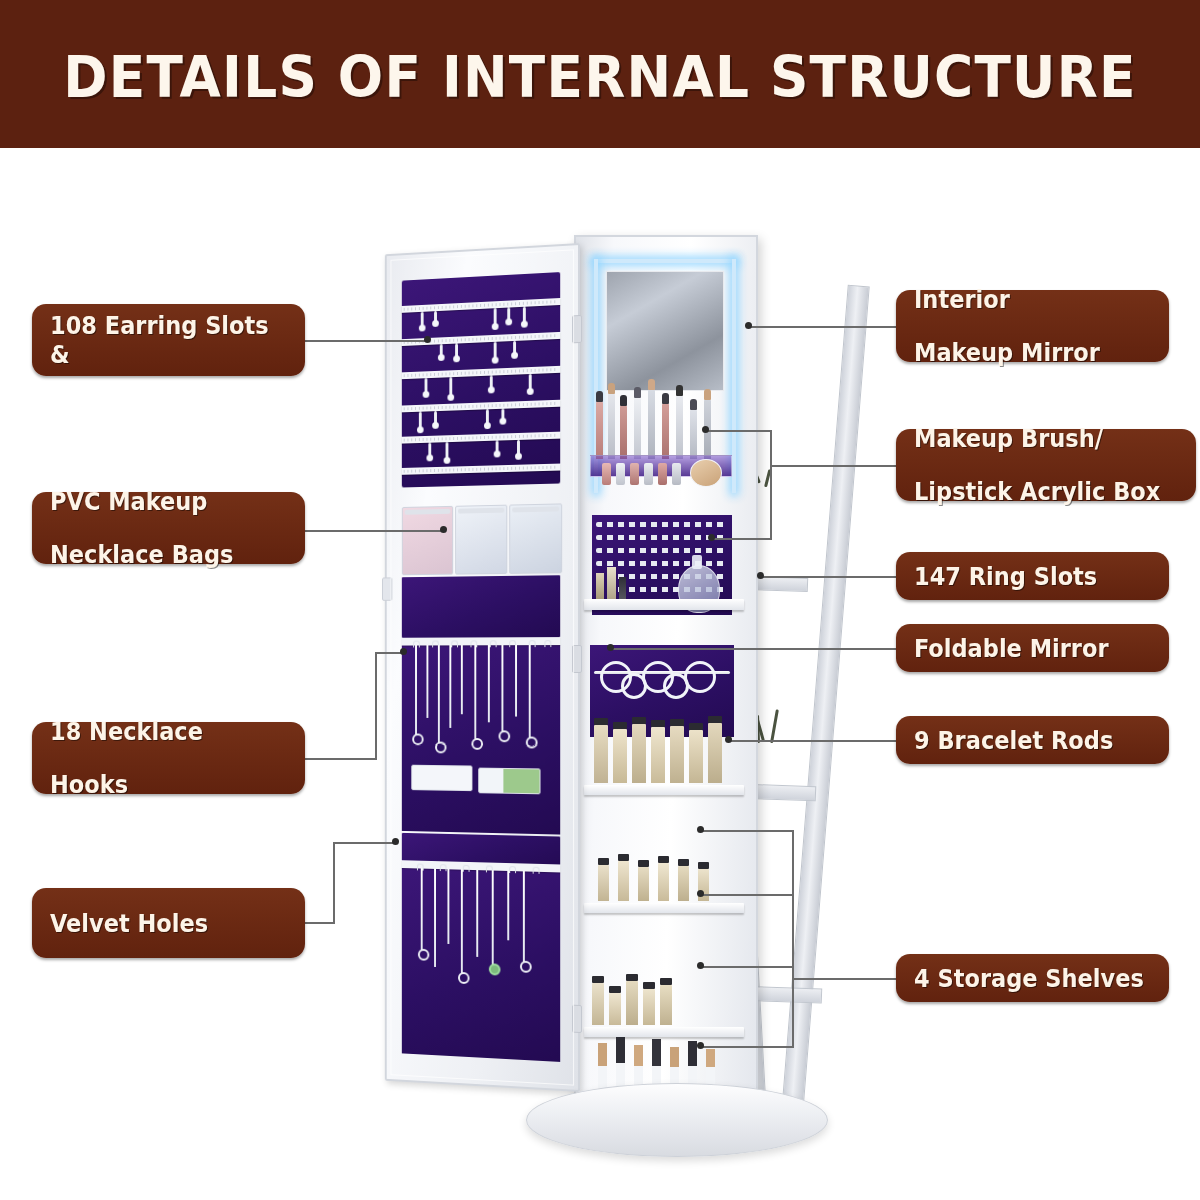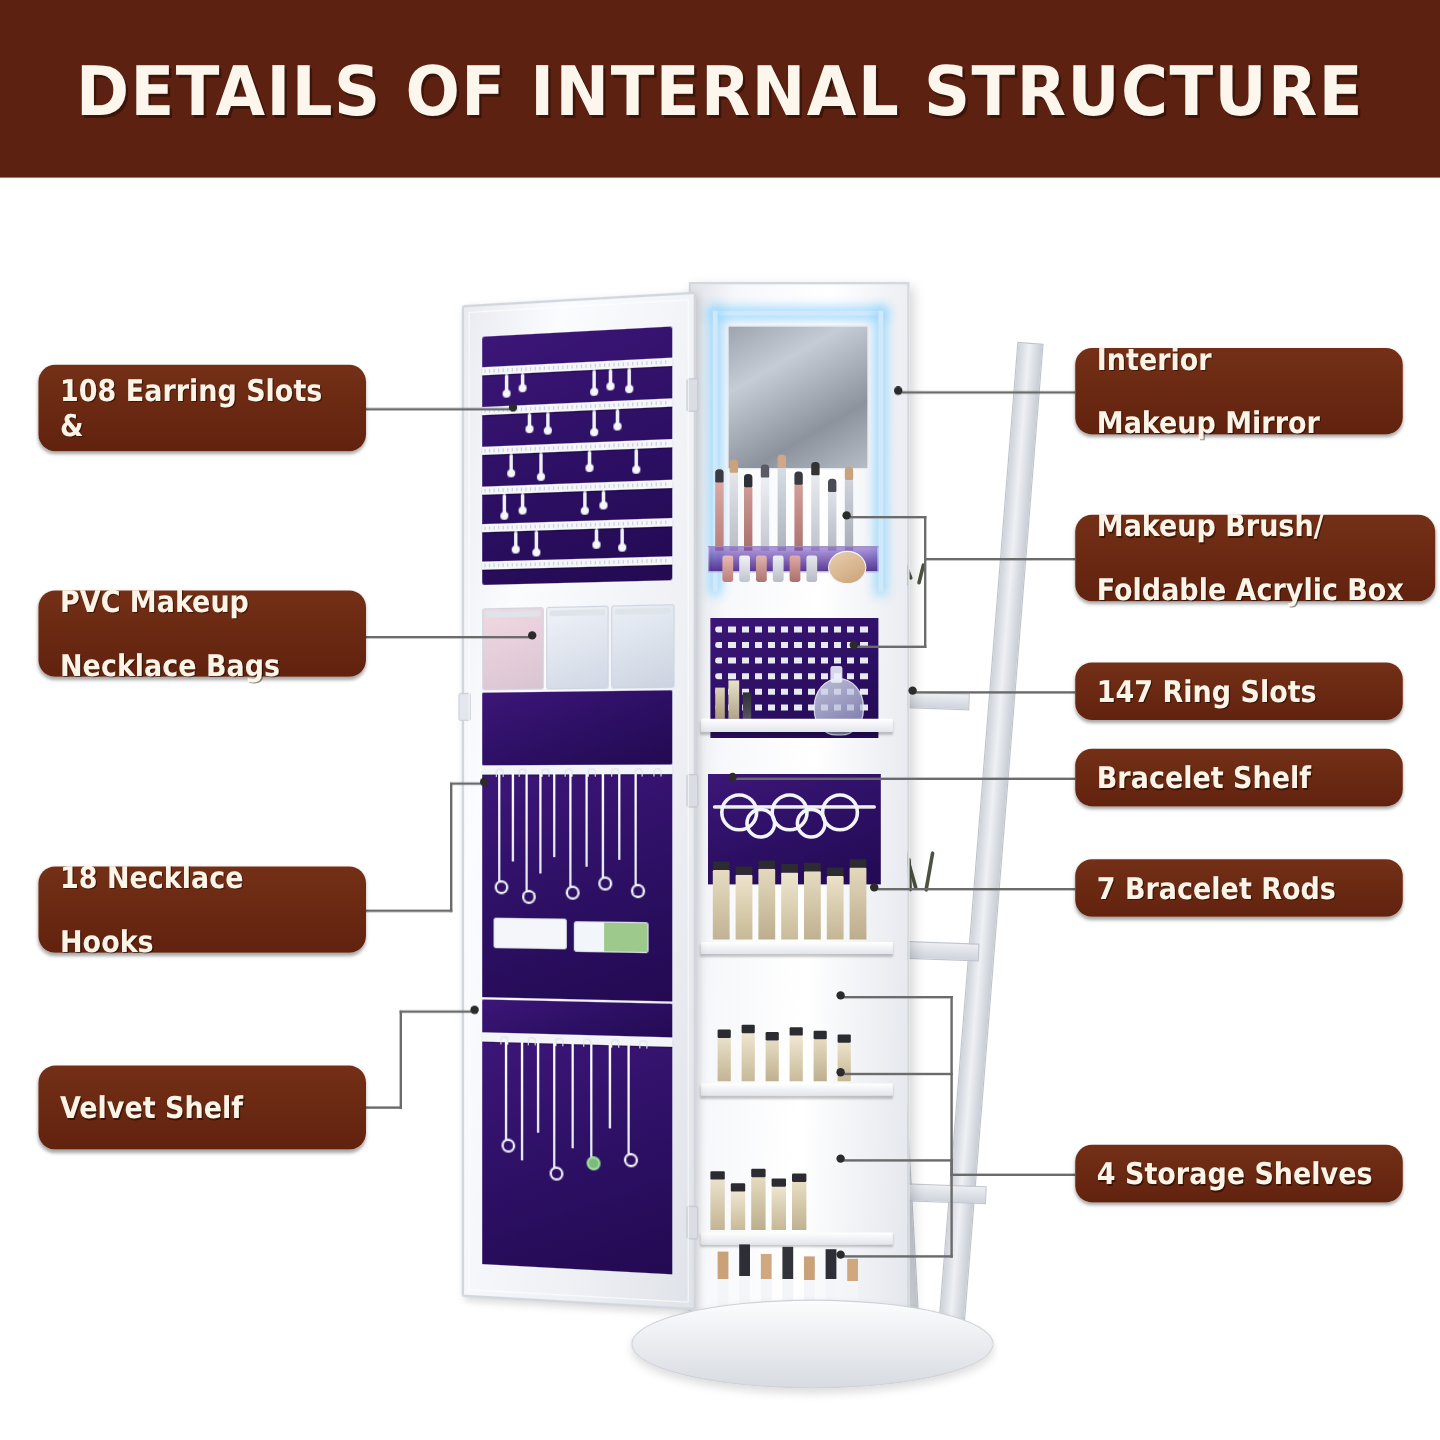--- a/index.html
+++ b/index.html
@@ -493,47 +493,47 @@
 
   <div class="pill" style="left:32px;top:722px;width:273px;height:72px;">
     <div>
       <span>18 Necklace</span>
       <span class="l2">Hooks</span>
     </div>
   </div>
 
   <div class="pill" style="left:32px;top:888px;width:273px;height:70px;">
     <div>
-      <span>Velvet Shelf</span>
+      <span>Velvet Holes</span>
     </div>
   </div>
 
   <div class="pill" style="left:896px;top:290px;width:273px;height:72px;">
     <div>
       <span>Interior</span>
       <span class="l2">Makeup Mirror</span>
     </div>
   </div>
 
   <div class="pill" style="left:896px;top:429px;width:300px;height:72px;">
     <div>
       <span>Makeup Brush/</span>
-      <span class="l2">Foldable Acrylic Box</span>
+      <span class="l2">Lipstick Acrylic Box</span>
     </div>
   </div>
 
   <div class="pill" style="left:896px;top:552px;width:273px;height:48px;">
     <span>147 Ring Slots</span>
   </div>
 
   <div class="pill" style="left:896px;top:624px;width:273px;height:48px;">
-    <span>Bracelet Shelf</span>
+    <span>Foldable Mirror</span>
   </div>
 
   <div class="pill" style="left:896px;top:716px;width:273px;height:48px;">
-    <span>7 Bracelet Rods</span>
+    <span>9 Bracelet Rods</span>
   </div>
 
   <div class="pill" style="left:896px;top:954px;width:273px;height:48px;">
     <span>4 Storage Shelves</span>
   </div>
 
 </div>
 
 </body></html>

